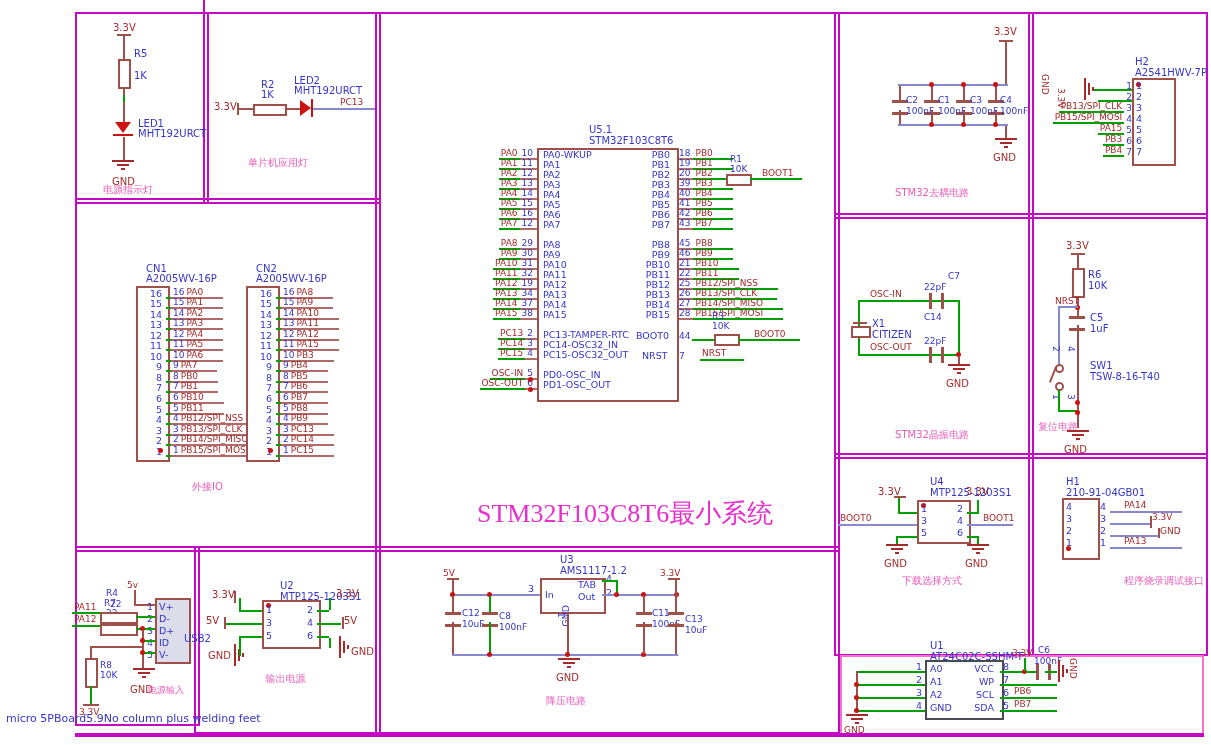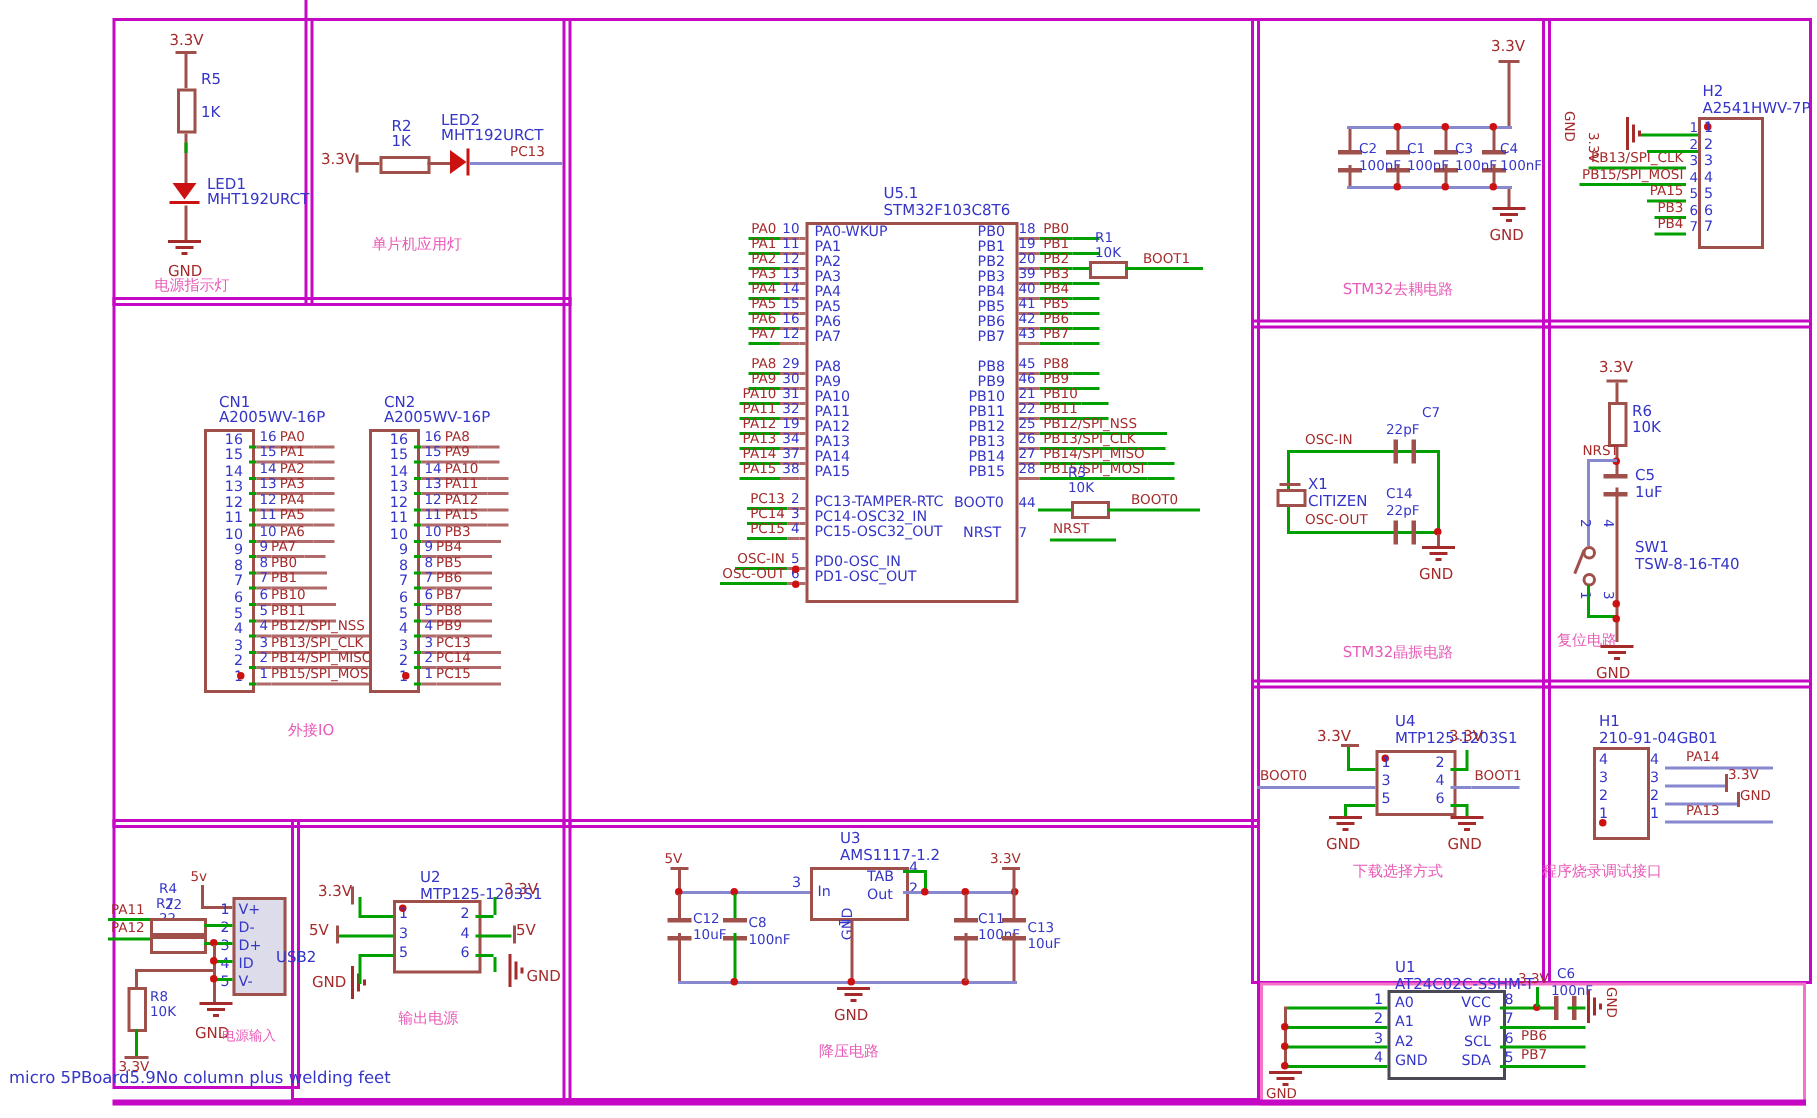--- a/index.html
+++ b/index.html
@@ -546,20 +546,21 @@
   <div class="ref sm" style="left:712px;top:311px">R3</div>
   <div class="ref sm" style="left:712px;top:321px">10K</div>
   <div class="wg" style="left:738px;top:339px;width:14px;height:2px"></div>
   <div class="net" style="left:754px;top:329px">BOOT0</div>
   <div class="wg" style="left:752px;top:339px;width:48px;height:2px"></div>
 
   <span class="net" style="left:679px;top:351px;color:var(--bl)">7</span>
   <div class="net" style="left:702px;top:348px">NRST</div>
   <div class="wg" style="left:700px;top:359px;width:44px;height:2px"></div>
 
+  <div id="title" style="left:477px;top:496px">STM32F103C8T6最小系统</div>
 
   <div class="pwr" style="left:994px;top:26px">3.3V</div>
   <div class="wm" style="left:999px;top:40px;width:14px;height:2px"></div>
   <div class="wm" style="left:1005px;top:42px;width:2px;height:42px"></div>
   <div class="w" style="left:898px;top:84px;width:110px;height:2px"></div>
   <div class="w" style="left:898px;top:124px;width:110px;height:2px"></div>
   <div class="wm" style="left:899px;top:86px;width:2px;height:15px"></div>
     <div class="cap-v" style="left:892px;top:100px"></div>
     <div class="wm" style="left:899px;top:110px;width:2px;height:14px"></div>
   <div class="wm" style="left:931px;top:86px;width:2px;height:15px"></div>
@@ -651,21 +652,21 @@
   <div class="ref sm" style="left:924px;top:282px">22pF</div>
   <div class="cap-h" style="left:929px;top:293px"></div>
   <div class="wg" style="left:858px;top:302px;width:2px;height:52px"></div>
   <div class="wm" style="left:853px;top:322px;width:14px;height:2px"></div>
   <div class="chip" style="left:851px;top:326px;width:16px;height:8px"></div>
   <div class="wm" style="left:853px;top:336px;width:14px;height:2px"></div>
   <div class="ref" style="left:872px;top:318px">X1</div>
   <div class="ref" style="left:872px;top:329px">CITIZEN</div>
   <div class="net" style="left:870px;top:342px">OSC-OUT</div>
   <div class="wg" style="left:858px;top:354px;width:102px;height:2px"></div>
-  <div class="ref sm" style="left:924px;top:325px">C14</div>
+  <div class="ref sm" style="left:924px;top:312px">C14</div>
   <div class="ref sm" style="left:924px;top:336px">22pF</div>
   <div class="cap-h" style="left:929px;top:347px"></div>
   <div class="wg" style="left:958px;top:302px;width:2px;height:52px"></div>
   <div class="dot" style="left:956px;top:352px"></div>
   <div class="wm" style="left:958px;top:356px;width:2px;height:8px"></div>
   <div class="gnd" style="left:948px;top:364px">
       <i></i>
     </div>
   <div class="pwr" style="left:946px;top:378px">GND</div>
   <div class="pklbl" style="left:834px;top:428px;width:196px;text-align:center">STM32晶振电路</div>
@@ -768,21 +769,21 @@
   <div class="w" style="left:1110px;top:511px;width:72px;height:2px"></div>
   <div class="net" style="left:1124px;top:500px">PA14</div>
   <div class="w" style="left:1110px;top:523px;width:42px;height:2px"></div>
   <div class="pwr" style="left:1152px;top:512px;font-size:9px">3.3V</div>
   <div class="wm" style="left:1150px;top:516px;width:2px;height:12px"></div>
   <div class="w" style="left:1110px;top:535px;width:48px;height:2px"></div>
   <div class="pwr" style="left:1160px;top:526px;font-size:9px">GND</div>
   <div class="wm" style="left:1158px;top:528px;width:2px;height:10px"></div>
   <div class="w" style="left:1110px;top:547px;width:72px;height:2px"></div>
   <div class="net" style="left:1124px;top:536px">PA13</div>
-  <div class="pklbl" style="left:1028px;top:574px;width:176px;text-align:left">程序烧录调试接口</div>
+  <div class="pklbl" style="left:1028px;top:574px;width:176px;text-align:right">程序烧录调试接口</div>
 
   <div class="pwr" style="left:127px;top:580px;font-size:9px">5v</div>
   <div class="wm" style="left:134px;top:590px;width:2px;height:16px"></div>
   <div class="wm" style="left:134px;top:604px;width:21px;height:2px"></div>
   <div class="usb" style="left:155px;top:598px;width:32px;height:62px"></div>
   <div class="grid" style="left:159px;top:600px;grid-auto-rows:12px">
 
   <span class="namerow">V+</span>
       <span class="namerow">D-</span>
       <span class="namerow">D+</span>

